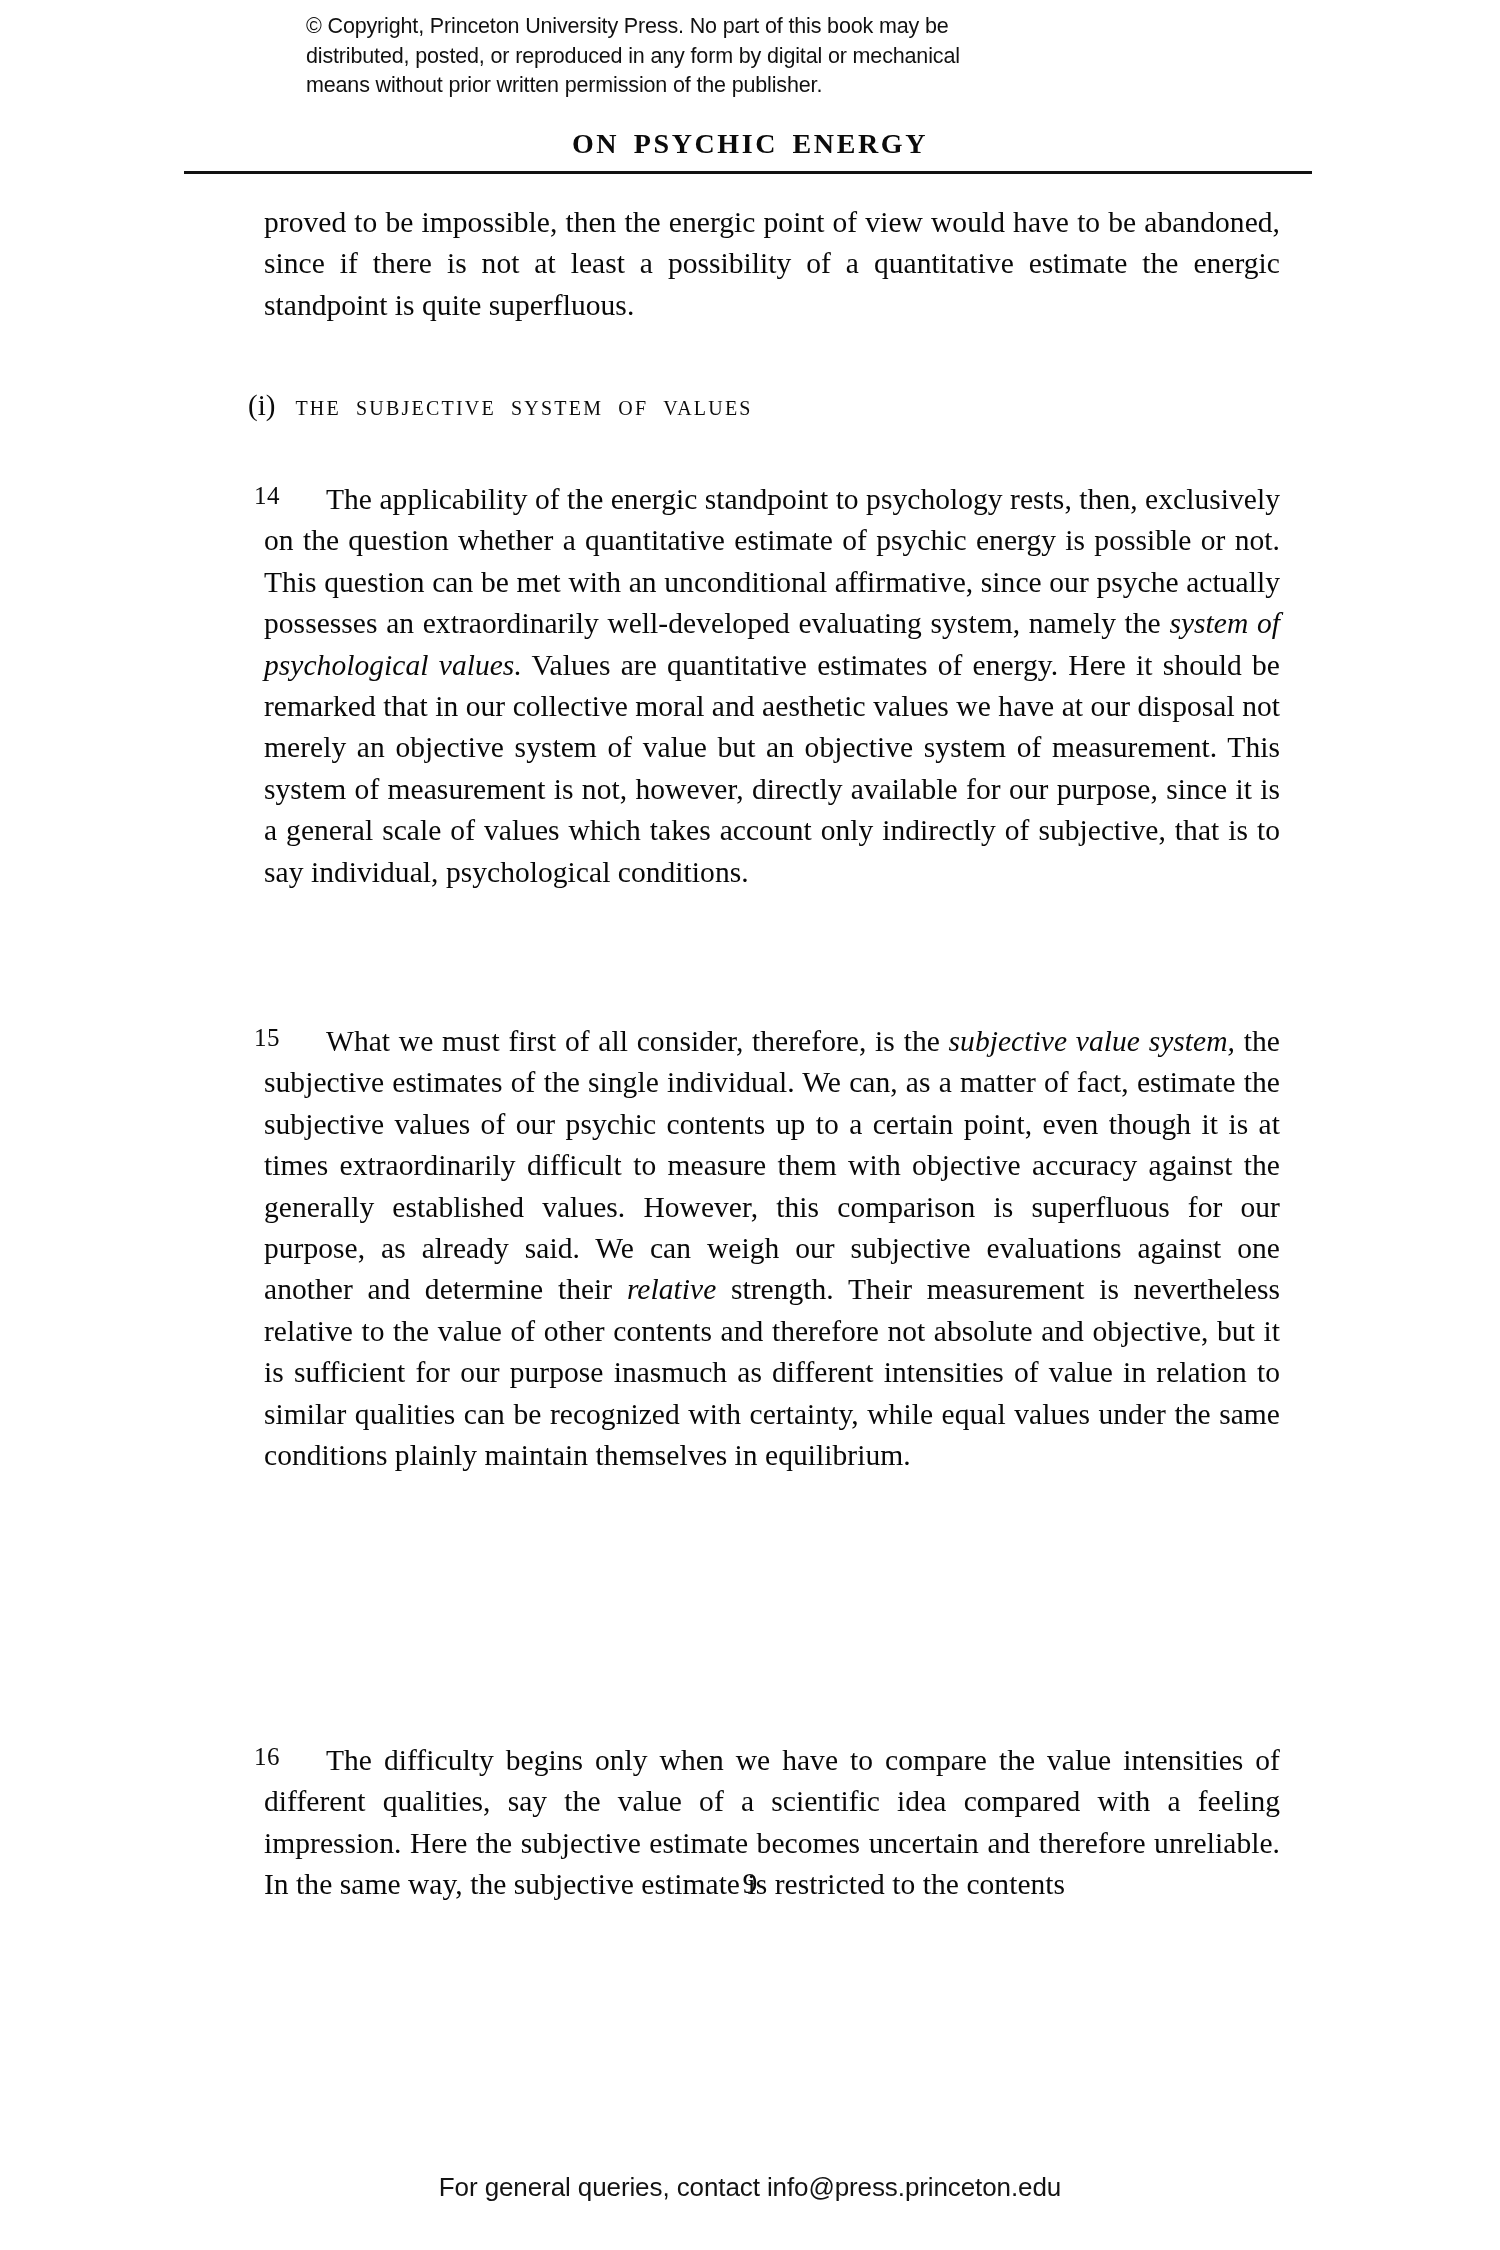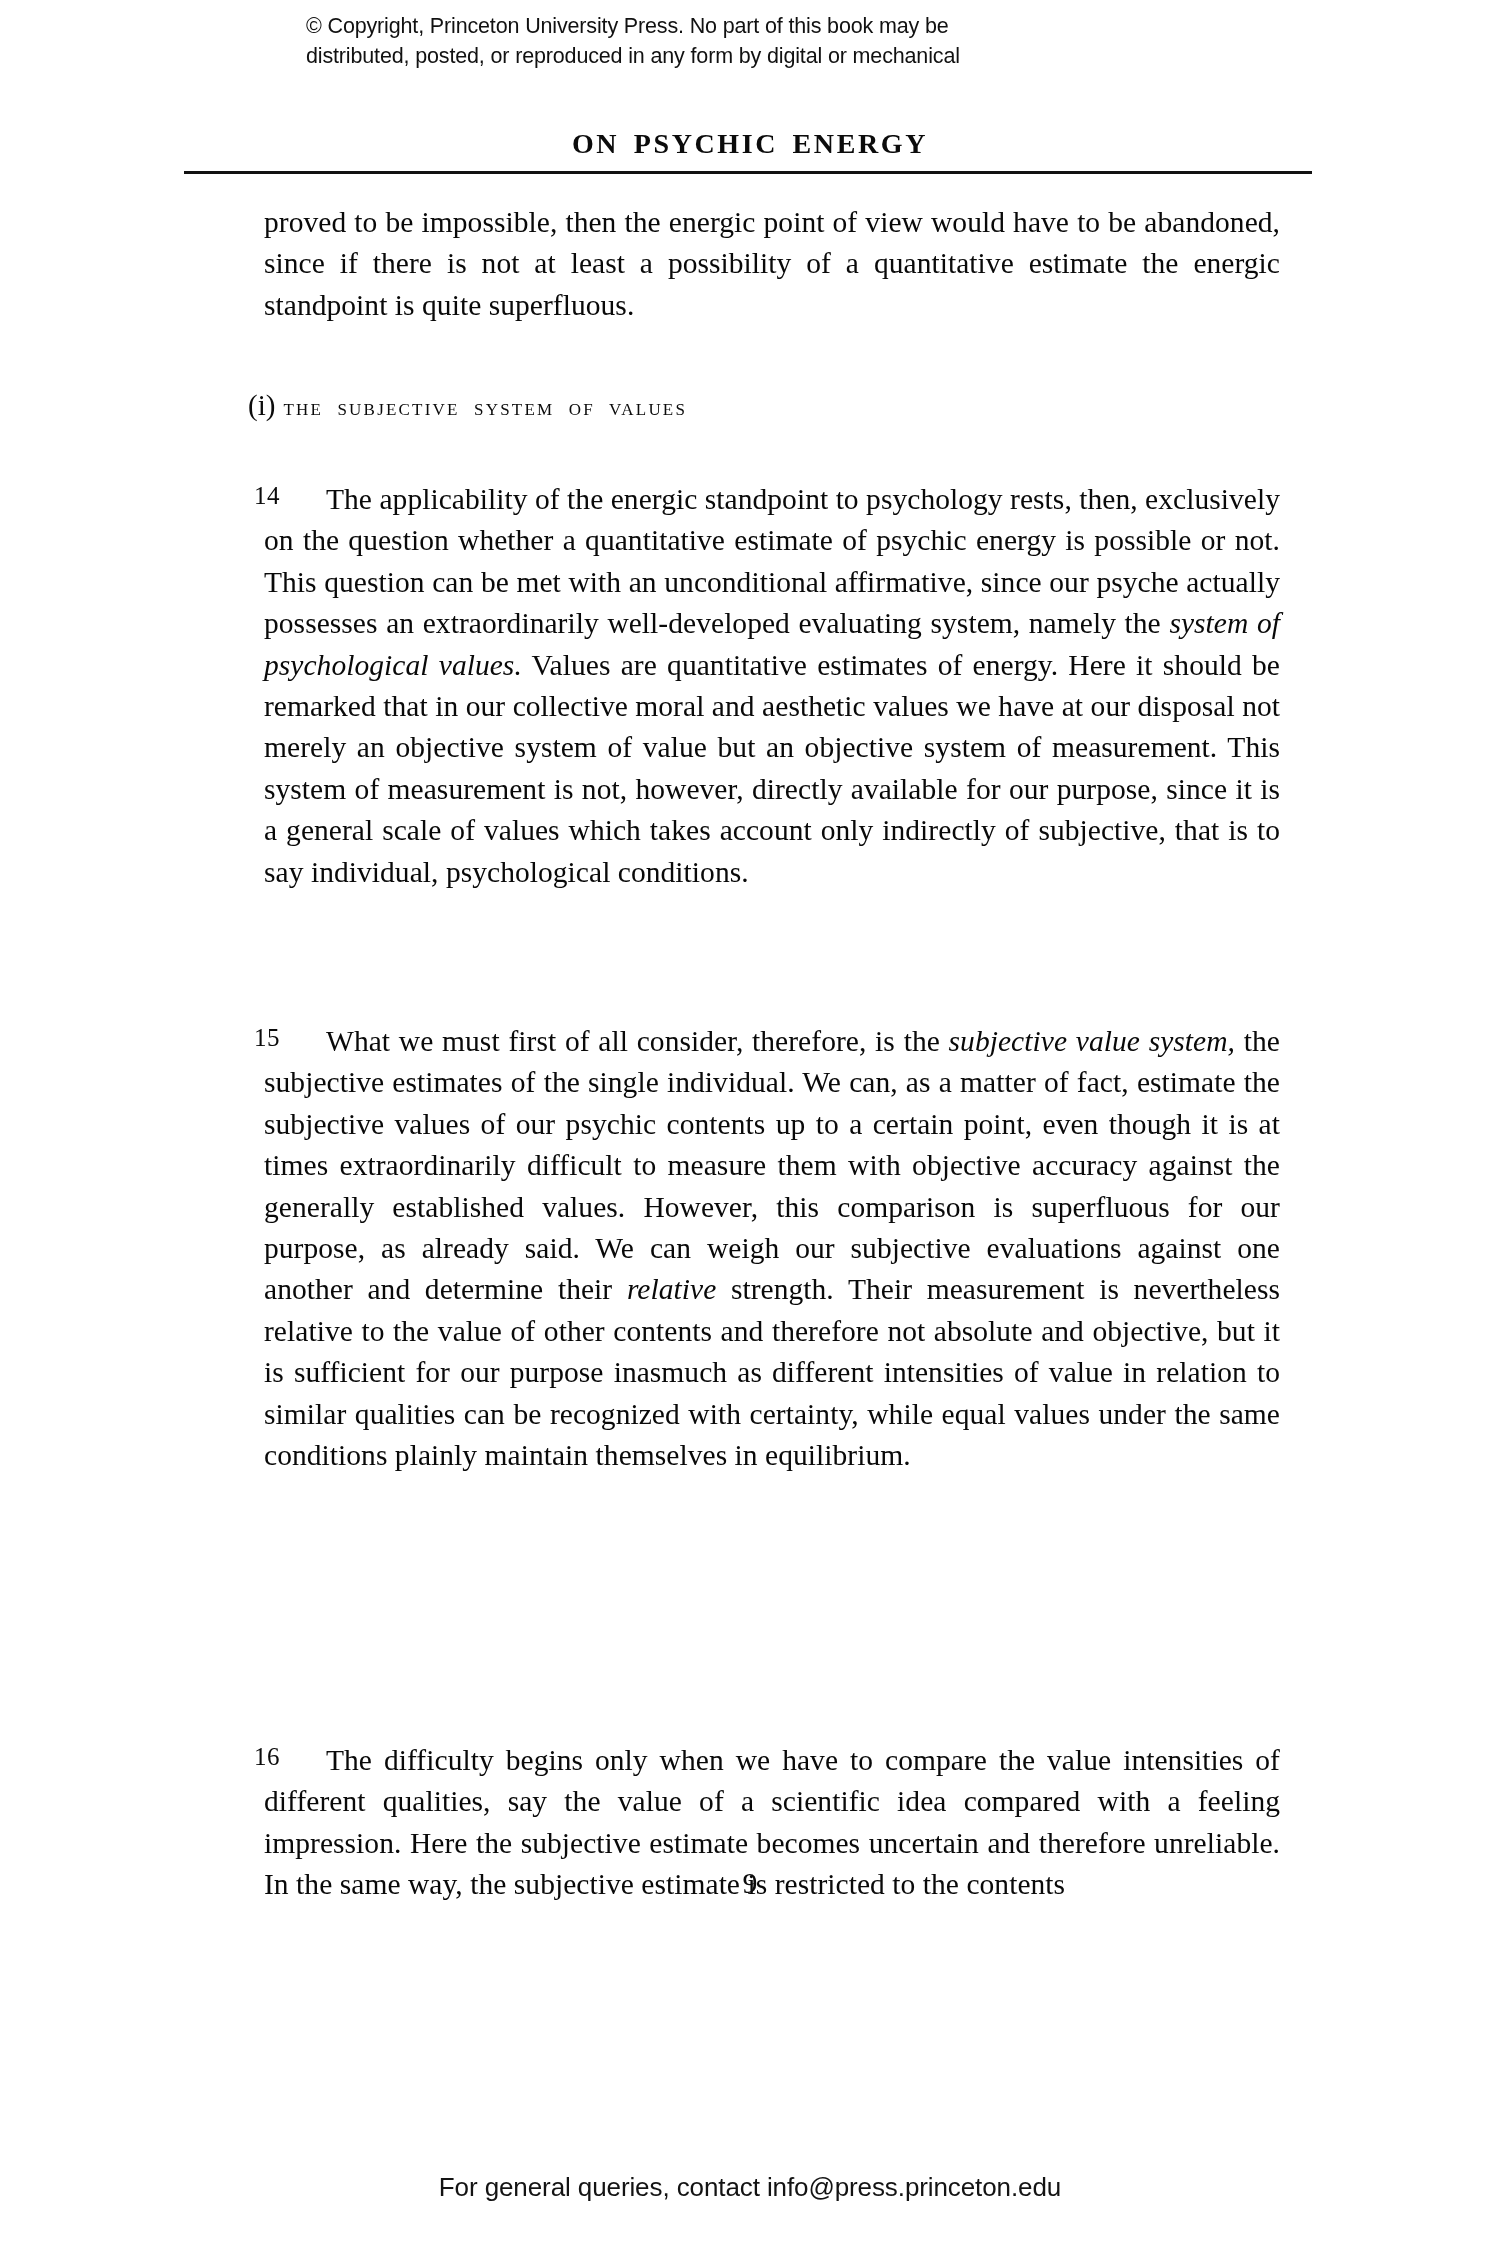--- a/index.html
+++ b/index.html
@@ -100,24 +100,24 @@
     font-size: 25px;
     letter-spacing: 0.2px;
     color: #0b0b0b;
     white-space: nowrap;
   }
   .section-head .numeral {
     font-size: 29px;
     letter-spacing: 0px;
   }
   .section-head .smallcaps {
-    font-size: 17px;
+    font-size: 20px;
     letter-spacing: 2.2px;
     word-spacing: 8px;
-    margin-left: 8px;
+    margin-left: 20px;
   }
 
   
   .pblock { position: absolute; width: 1048px; }
   #p-intro   { left: 248px; top: 186px; }
   #p-14      { left: 248px; top: 463px; }
   #p-15      { left: 248px; top: 1005px; }
   #p-16      { left: 248px; top: 1724px; }
 
   
@@ -147,20 +147,21 @@
   i, em { font-style: italic; }
 </style>
 </head>
 <body>
 
 <div class="page">
 
   <div class="copyright">
     <span class="cline">© Copyright, Princeton University Press. No part of this book may be</span>
     <span class="cline">distributed, posted, or reproduced in any form by digital or mechanical</span>
+    <span class="cline">means without prior written permission of the publisher.</span>
   </div>
 
   <div class="running-head">ON PSYCHIC ENERGY</div>
 
   <div class="head-rule"></div>
 
   <div class="pblock" id="p-intro">
     <p class="body">proved to be impossible, then the energic point of view would have to be abandoned, since if there is not at least a possibility of a quantitative estimate the energic standpoint is quite superfluous.</p>
   </div>
 

